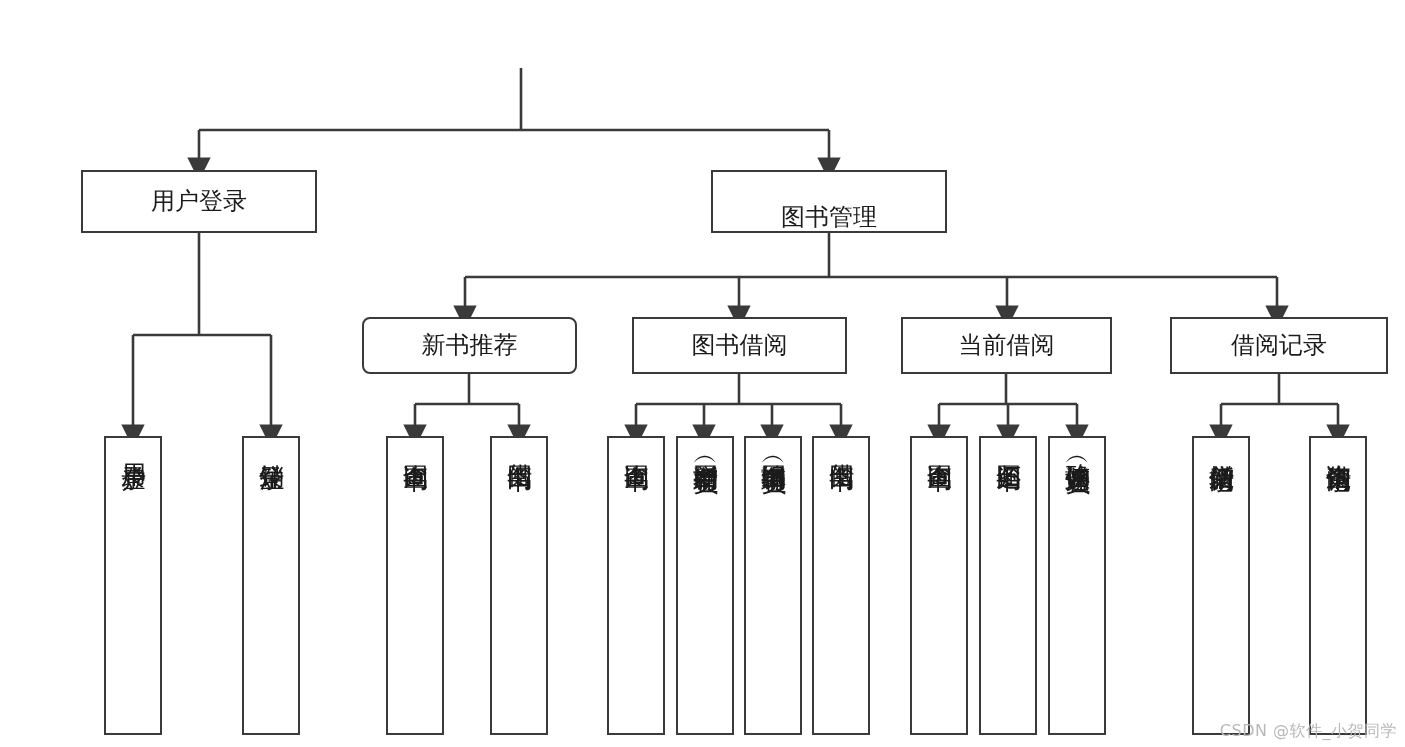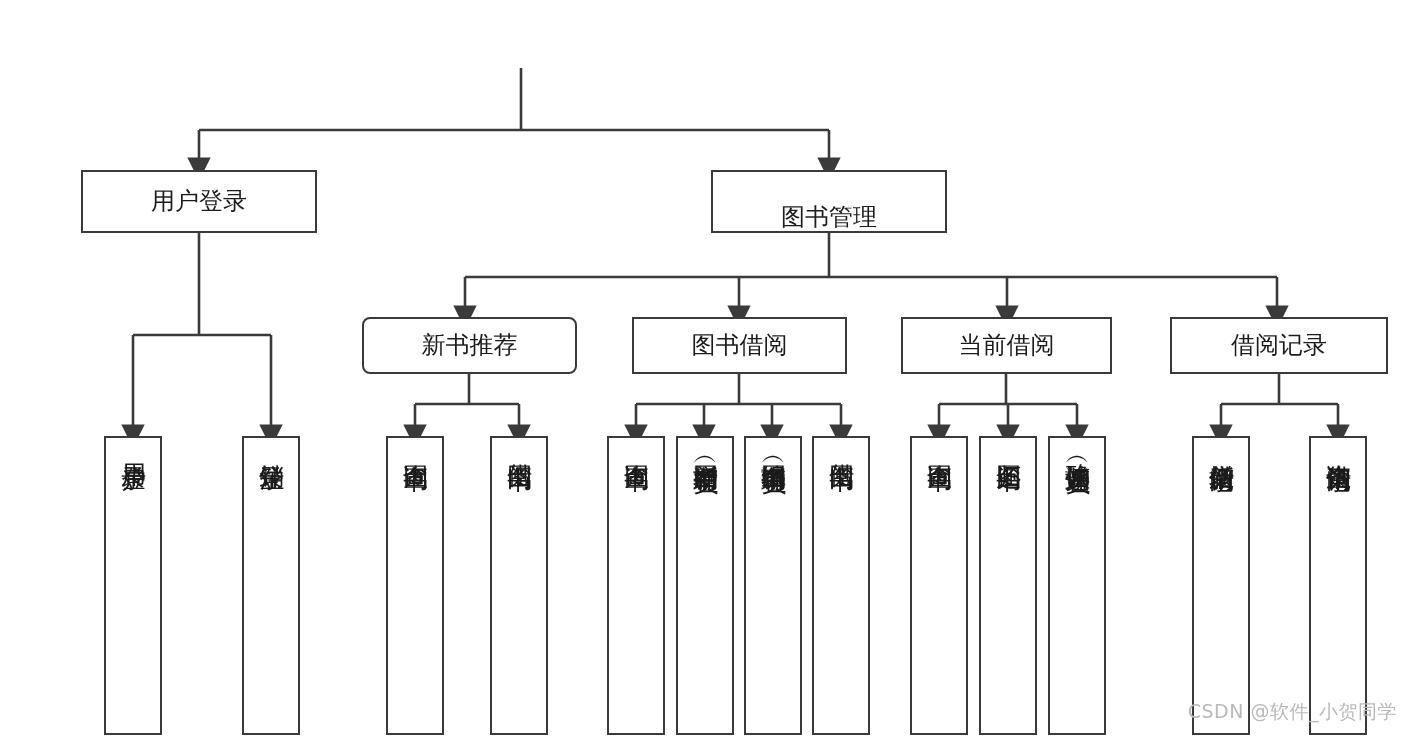--- a/index.html
+++ b/index.html
@@ -61,22 +61,22 @@
     text-orientation: upright;
     font-size: 25px;
     letter-spacing: 1px;
     line-height: 1.05;
     white-space: normal;
     max-height: 100%;
   }
   #watermark {
     position: absolute;
     right: 8px;
-    bottom: 22px;
-    font-size: 19px;
+    bottom: 5px;
+    font-size: 16px;
     color: #b9b9b9;
     letter-spacing: 0.5px;
     z-index: 3;
     white-space: nowrap;
     font-family: "DejaVu Sans", "Liberation Sans", sans-serif;
   }
 </style>
 </head>
 <body>
 

